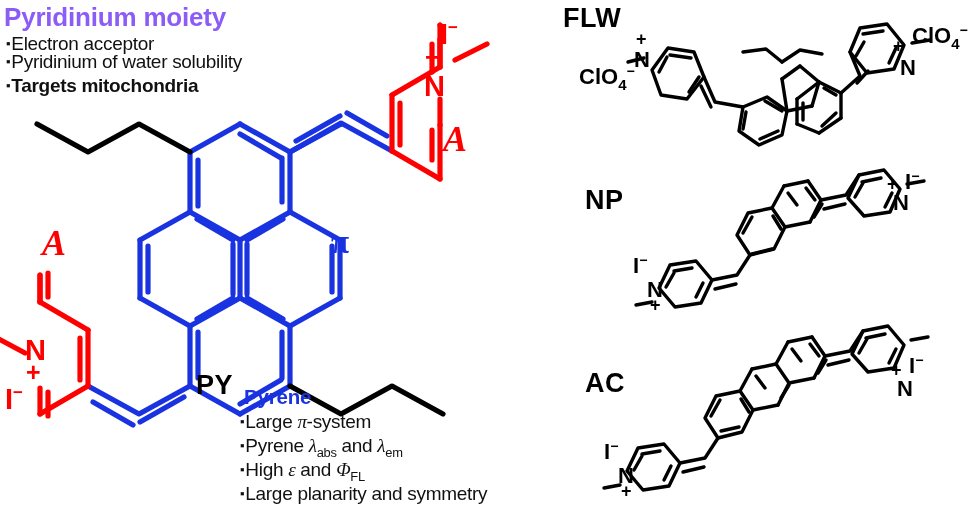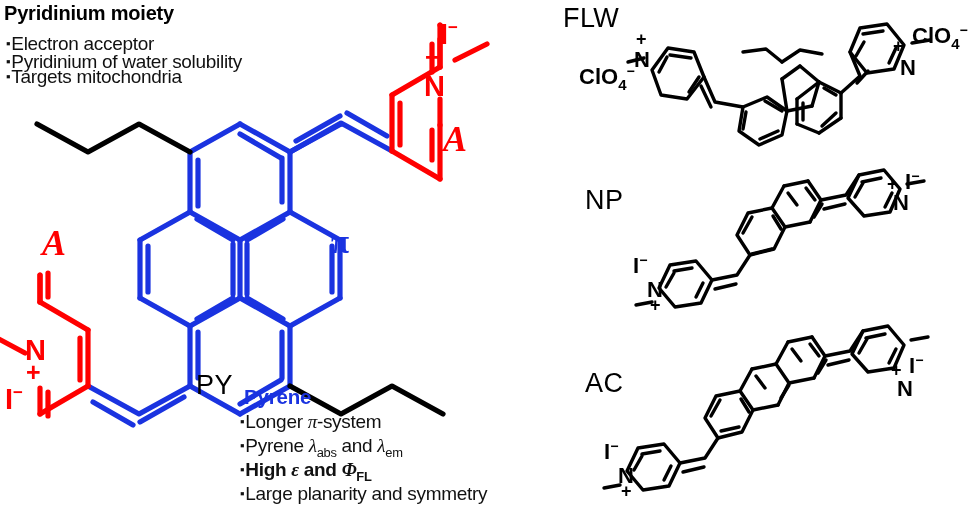--- a/index.html
+++ b/index.html
@@ -1,29 +1,29 @@
 <!DOCTYPE html>
 <html><head>
 <meta charset="utf-8">
 <style>
   html,body{margin:0;padding:0;background:#ffffff;}
   body{width:980px;height:513px;position:relative;overflow:hidden;
        font-family:"Liberation Sans",sans-serif;color:#000;}
   .root{position:absolute;left:0;top:0;width:980px;height:513px;}
   svg.struct{position:absolute;left:0;top:0;overflow:visible;}
   .txt{position:absolute;white-space:nowrap;}
-  .hdr-red{color:#000000;font-weight:bold;font-size:20px;letter-spacing:-0.2px;}
+  .hdr-red{color:#8b5cf6;font-weight:bold;font-size:26px;letter-spacing:-0.2px;}
   .hdr-blue{color:#1a33e0;font-weight:bold;font-size:20.5px;letter-spacing:-0.2px;}
   .bullet{font-size:19px;color:#111;letter-spacing:-0.3px;}
   .bullet .dot{font-size:13px;vertical-align:2px;margin-right:1px;}
   .labelA{color:#ff0000;font-weight:bold;font-style:italic;font-size:36px;
           font-family:"Liberation Serif",serif;}
   .labelPi{color:#1a33e0;font-weight:bold;font-size:33px;
            font-family:"Liberation Serif",serif;}
-  .mol-name{font-weight:normal;font-size:27px;letter-spacing:0.4px;color:#000;}
+  .mol-name{font-weight:bold;font-size:27px;letter-spacing:0.4px;color:#000;}
   .gr{font-family:"Liberation Serif",serif;font-style:italic;}
   sub{font-size:0.68em;}
   sup{font-size:0.68em;}
 </style>
 </head>
 <body>
 
 <div class="root">
 
   <svg class="struct" width="540" height="460" viewBox="0 0 540 460">
@@ -133,33 +133,33 @@
   <div class="txt" style="left:5px;top:383px;font-size:29px;font-weight:bold;color:#ff0000;">I<sup style="font-size:17px;">−</sup></div>
 
   <div class="txt labelA" style="left:443px;top:118px;">A</div>
   <div class="txt labelA" style="left:42px;top:222px;">A</div>
   <div class="txt labelPi" style="left:331px;top:224px;">π</div>
   <div class="txt mol-name" style="left:196px;top:343px;margin-top:27px;">PY</div>
 
   <div class="txt hdr-red" style="left:4px;top:2px;">Pyridinium moiety</div>
   <div class="txt bullet" style="left:6px;top:33px;"><span class="dot">▪</span><span>Electron acceptor</span></div>
   <div class="txt bullet" style="left:6px;top:51px;"><span class="dot">▪</span><span>Pyridinium of water solubility</span></div>
-  <div class="txt bullet" style="left:6px;top:66px;"><span class="dot">▪</span><span>Targets mitochondria</span></div>
+  <div class="txt bullet" style="left:6px;top:75px;font-weight:bold;"><span class="dot">▪</span><span>Targets mitochondria</span></div>
 
   <div class="txt hdr-blue" style="left:244px;top:385px;">Pyrene</div>
 
   <div class="txt bullet" style="left:240px;top:411px;">
-    <span class="dot">▪</span><span>Longer </span><span class="gr">π</span><span>-system</span>
+    <span class="dot">▪</span><span>Large </span><span class="gr">π</span><span>-system</span>
   </div>
 
   <div class="txt bullet" style="left:240px;top:435px;">
     <span class="dot">▪</span><span>Pyrene </span><span class="gr">λ</span><sub>abs</sub><span> and </span><span class="gr">λ</span><sub>em</sub>
   </div>
 
-  <div class="txt bullet" style="left:240px;top:459px;font-weight:bold;">
+  <div class="txt bullet" style="left:240px;top:459px;">
     <span class="dot">▪</span><span>High </span><span class="gr">ε</span><span> and </span><span class="gr">Φ</span><sub>FL</sub>
   </div>
 
   <div class="txt bullet" style="left:240px;top:483px;">
     <span class="dot">▪</span><span>Large planarity and symmetry</span>
   </div>
 
   <div class="txt mol-name" style="left:563px;top:3px;">FLW</div>
 
   <svg class="struct" style="left:560px;top:0;" width="420" height="145" viewBox="0 0 420 145">

